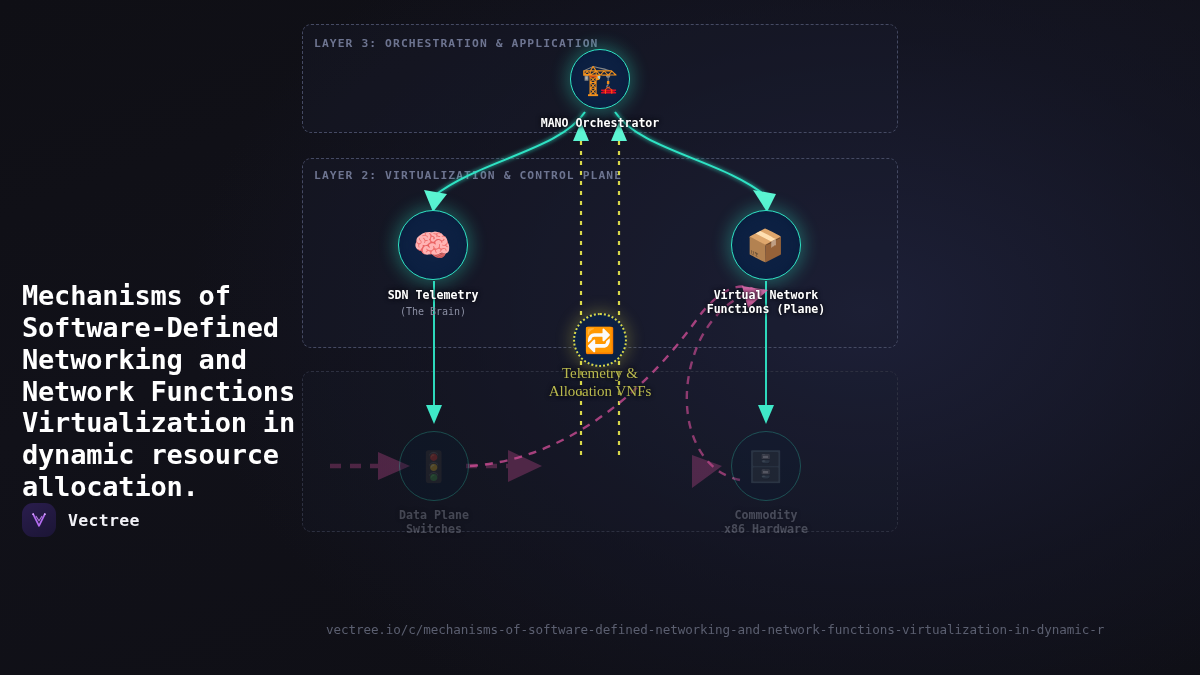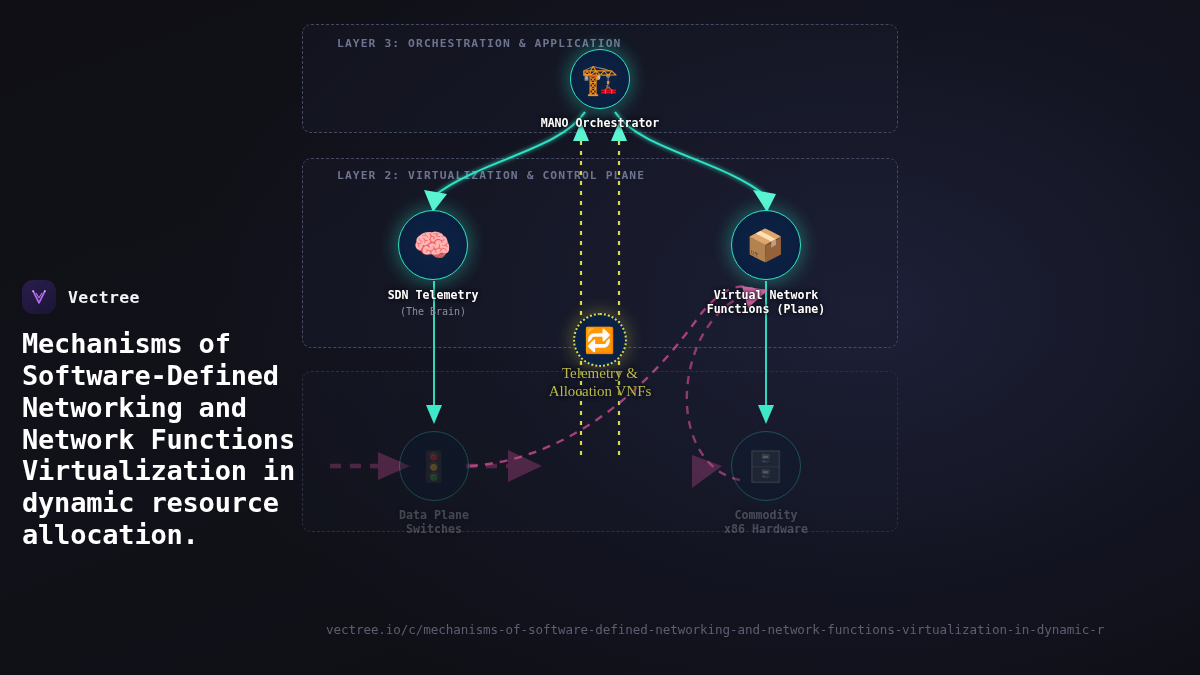--- a/index.html
+++ b/index.html
@@ -50,21 +50,21 @@
     border:1.4px dashed #454a63;
     border-radius:9px;
     background:rgba(26,28,46,0.34);
   }
   #layer3-box{ left:302px; top:24px; width:596px; height:109px; }
   #layer2-box{ left:302px; top:158px; width:596px; height:190px; }
   #layer1-box{ left:302px; top:371px; width:596px; height:161px; background:rgba(26,28,46,0.20); border-color:#2d3040;}
   .layer-label{
     position:absolute;
     font-size:11.3px; font-weight:bold; letter-spacing:1.1px;
-    color:#6d7490; white-space:nowrap;margin-left:23px;
+    color:#6d7490; white-space:nowrap;
   }
   #layer3-label{ left:314px; top:37px; }
   #layer2-label{ left:314px; top:169px; }
   #layer1-label{ left:314px; top:382px; color:#3b4052; }
 
   .node{ position:absolute; text-align:center; }
   .node-circle{
     border-radius:50%;
     background:#0d2143;
     border:1.6px solid #2fe3c4;
@@ -228,27 +228,27 @@
   <div class="node dim" id="node-hw">
     <div class="node-circle">🗄️</div>
     <div class="node-label">
       <span>Commodity</span><br>
       <span>x86 Hardware</span>
     </div>
   </div>
 </div>
 
 <div id="left-panel">
+  <div id="headline">Mechanisms of Software-Defined Networking and Network Functions Virtualization in dynamic resource allocation.</div>
   <div id="brand-row">
     <div id="brand-logo">
       <svg width="20" height="20" viewBox="0 0 24 24">
         <path d="M5 5 L12 19 L19 5" fill="none" stroke="#b36cf0" stroke-width="2.1" stroke-linecap="round" stroke-linejoin="round"></path>
         <path d="M8.5 7.5 L12 13 L15.5 7.5" fill="none" stroke="#c98bf7" stroke-width="1.3" stroke-linecap="round" opacity="0.85"></path>
         <circle cx="5" cy="5" r="1.1" fill="#d9a8ff"></circle>
         <circle cx="19" cy="5" r="1.1" fill="#d9a8ff"></circle>
       </svg>
     </div>
     <div id="brand-name">Vectree</div>
   </div>
-  <div id="headline">Mechanisms of Software-Defined Networking and Network Functions Virtualization in dynamic resource allocation.</div>
 </div>
 
 <div id="footer-url">vectree.io/c/mechanisms-of-software-defined-networking-and-network-functions-virtualization-in-dynamic-r</div>
 
 </body></html>

